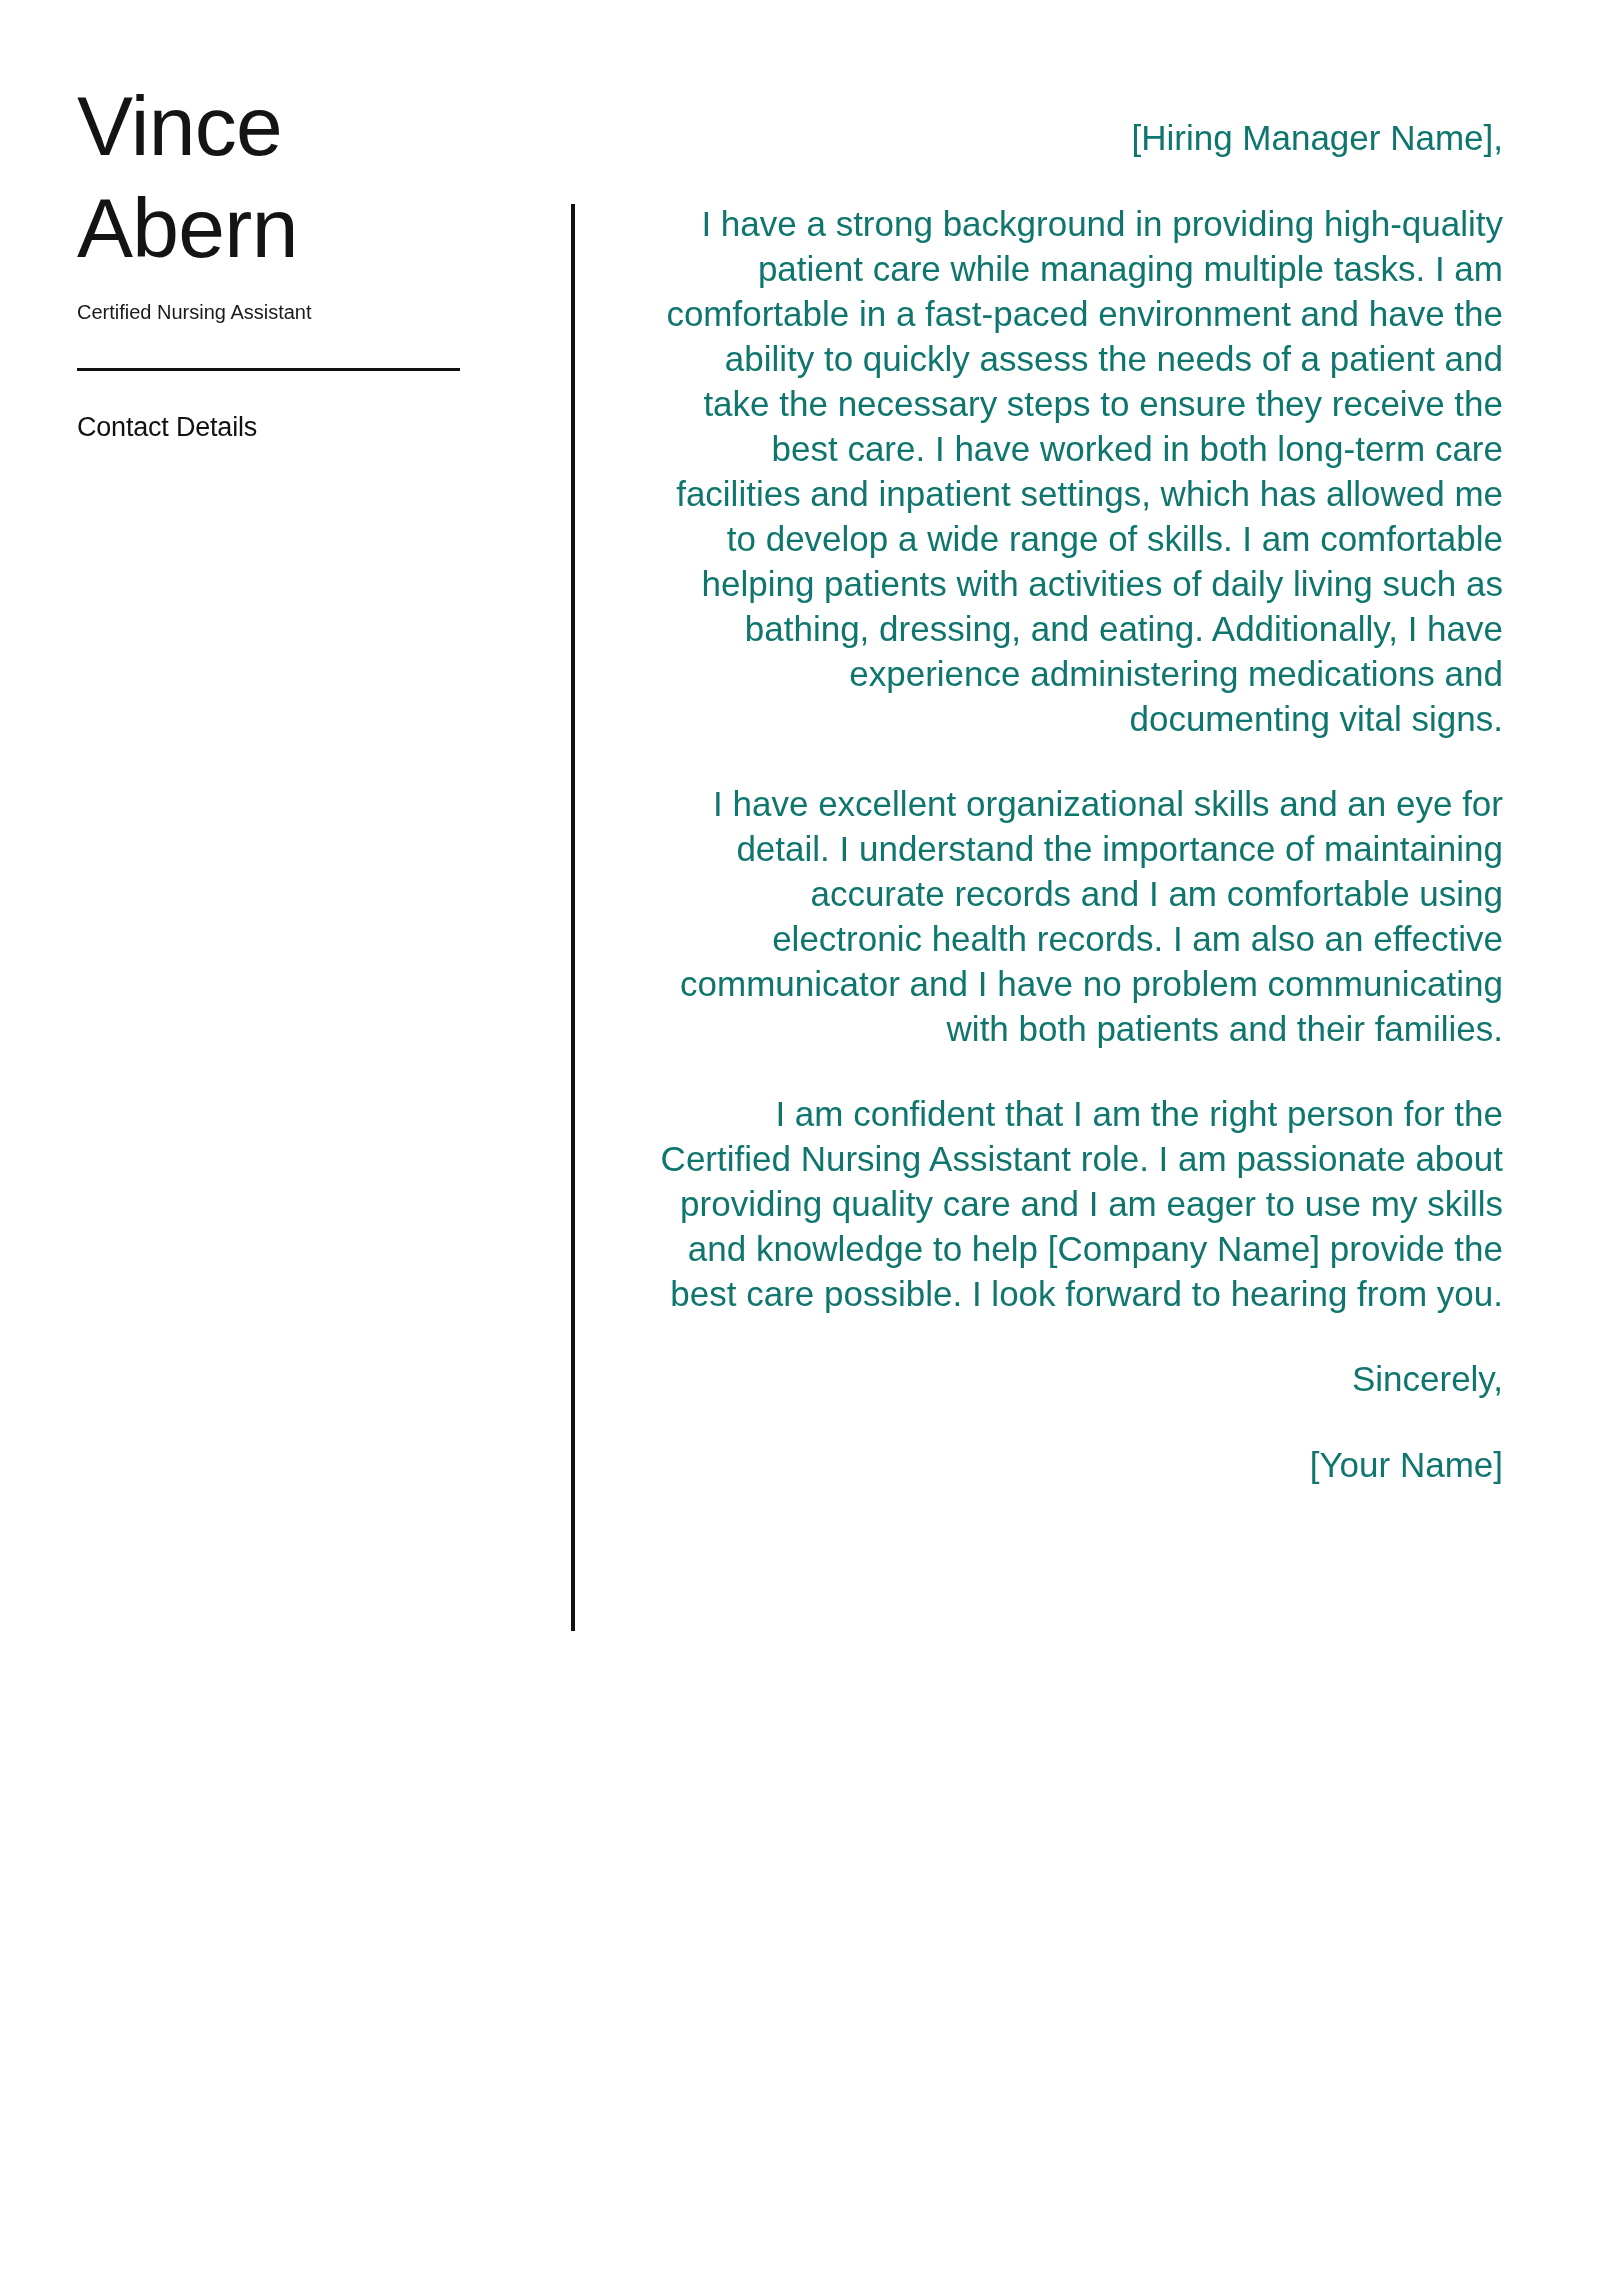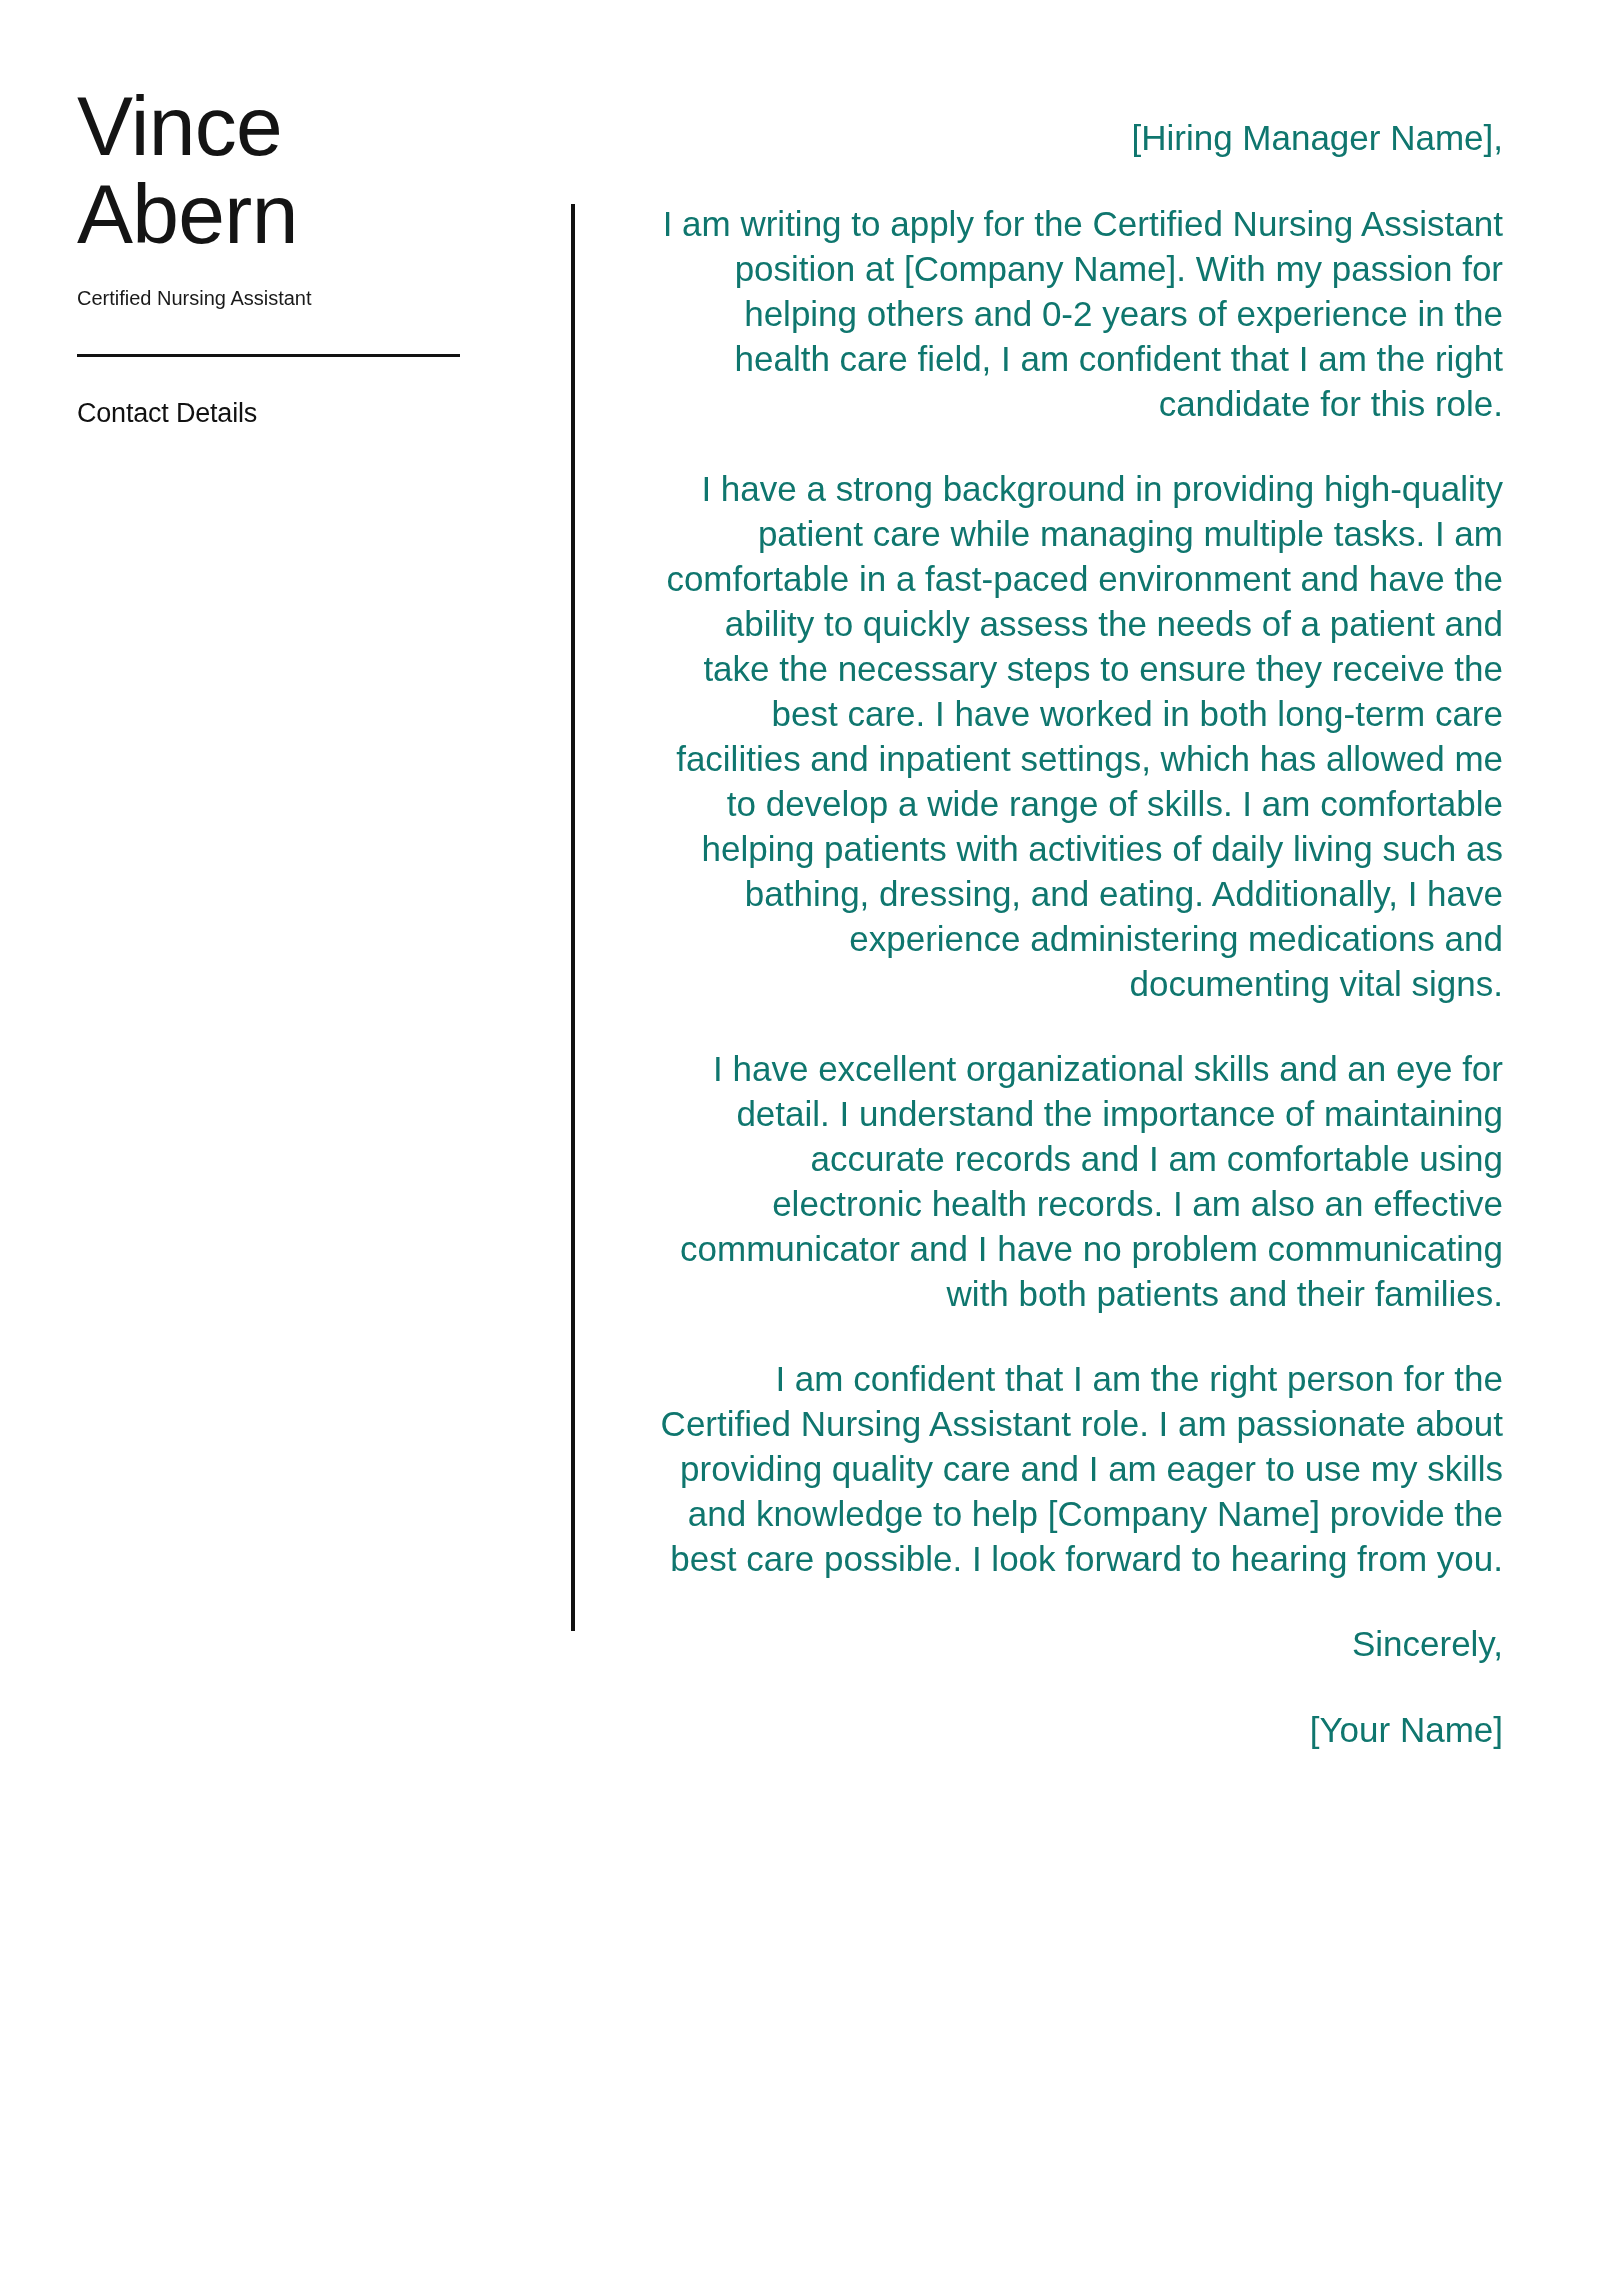--- a/index.html
+++ b/index.html
@@ -37,21 +37,21 @@
   }
   .name-line {
     display: block;
     font-size: 84px;
     line-height: 84px;
     font-weight: 400;
     letter-spacing: -0.7px;
     color: #141414;
     white-space: nowrap;
   }
-  .name-line.first { margin-bottom: 4px; }
+  .name-line.first { margin-bottom: 18px; }
 
   .job-title {
     font-size: 20px;
     line-height: 44px;
     font-weight: 400;
     color: #1a1a1a;
     width: 308px;
     margin: 0;
   }
 
@@ -146,21 +146,20 @@
 
 
   </div>
 
   <div class="divider"></div>
 
   <div class="letter">
 
     <p class="salutation">[Hiring Manager Name],</p>
 
-    <p>I am writing to apply for the Certified Nursing Assistant position at [Company Name]. With my passion for helping others and 0-2 years of experience in the health care field, I am confident that I am the right candidate for this role.</p>
 
     <p>I have a strong background in providing high-quality patient care while managing multiple tasks. I am comfortable in a fast-paced environment and have the ability to quickly assess the needs of a patient and take the necessary steps to ensure they receive the best care. I have worked in both long-term care facilities and inpatient settings, which has allowed me to develop a wide range of skills. I am comfortable helping patients with activities of daily living such as bathing, dressing, and eating. Additionally, I have experience administering medications and documenting vital signs.</p>
 
     <p>I have excellent organizational skills and an eye for detail. I understand the importance of maintaining accurate records and I am comfortable using electronic health records. I am also an effective communicator and I have no problem communicating with both patients and their families.</p>
 
     <p>I am confident that I am the right person for the Certified Nursing Assistant role. I am passionate about providing quality care and I am eager to use my skills and knowledge to help [Company Name] provide the best care possible. I look forward to hearing from you.</p>
 
     <p class="closing">Sincerely,</p>
 
     <p class="signature">[Your Name]</p>

